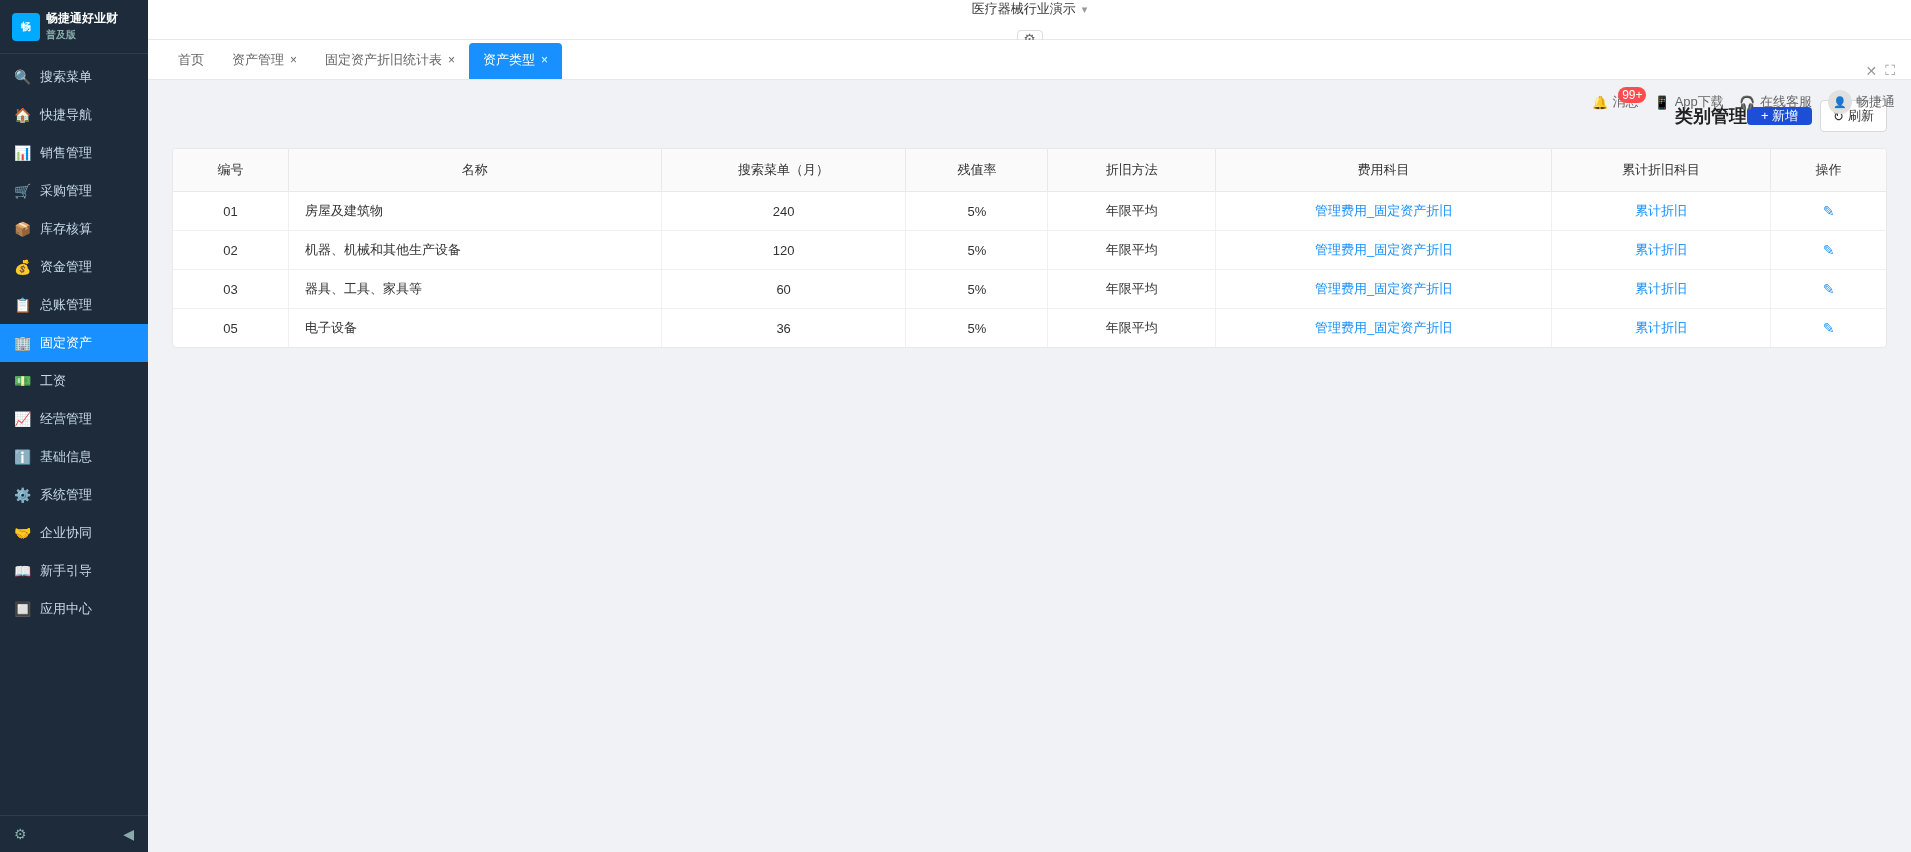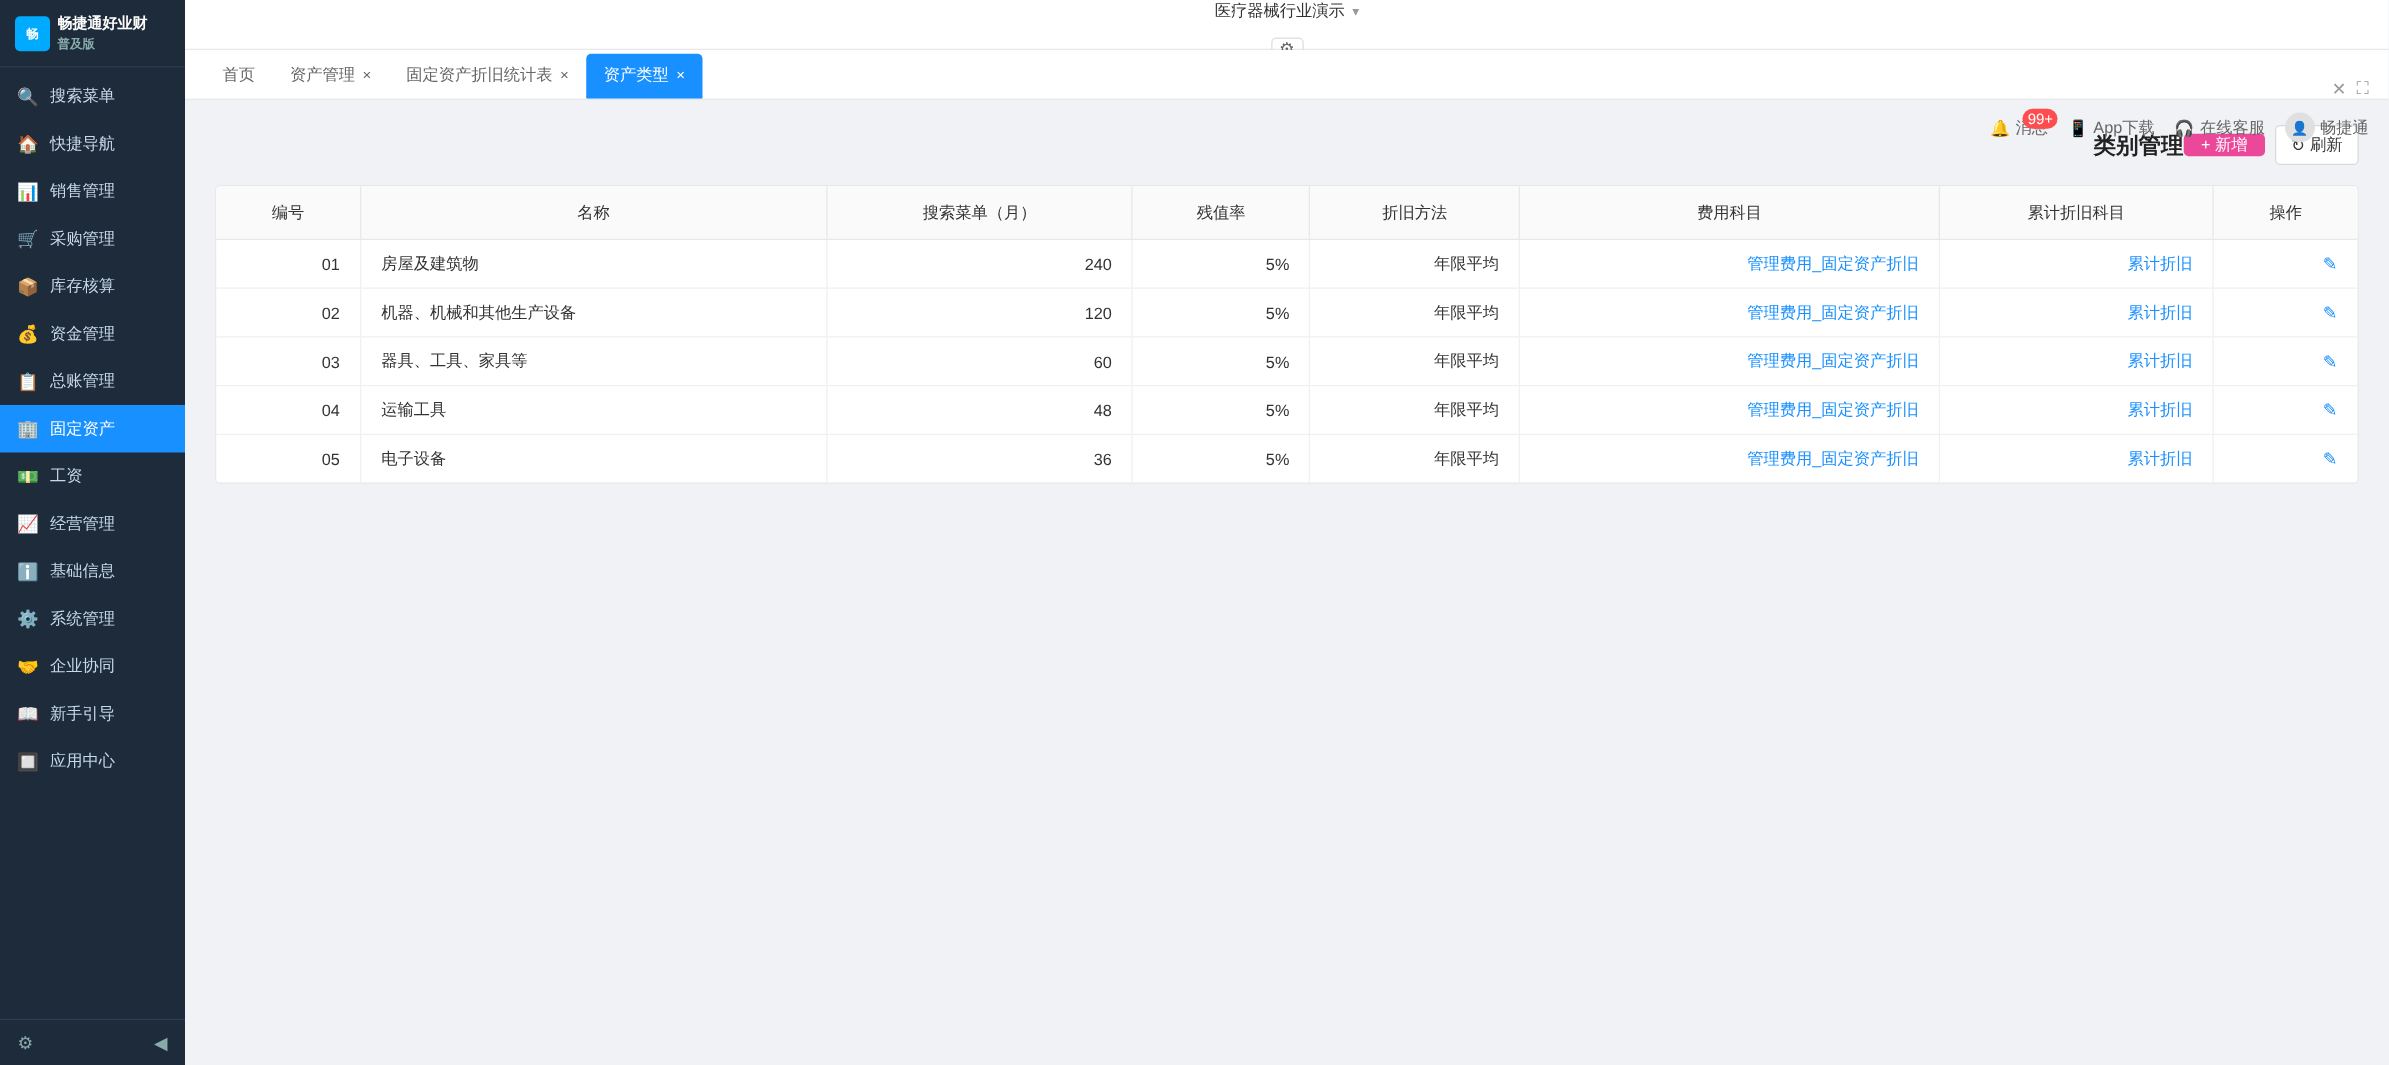--- a/index.html
+++ b/index.html
@@ -165,21 +165,21 @@
 
     .page-header {
       display: flex; align-items: center; justify-content: flex-end;
       margin-bottom: 16px;
     }
     .page-title {
       font-size: 18px; font-weight: bold; color: #222;
     }
     .header-actions { display: flex; align-items: center; gap: 8px; }
     .btn-new {
-      background: #ec4899; color: #fff;
+      background: #1d4ed8; color: #fff;
       border: none; padding: 0 14px;
       border-radius: 4px; cursor: pointer;
       font-size: 13px; display: flex; align-items: center; gap: 4px;
     }
     .btn-refresh {
       background: #fff; color: #333;
       border: 1px solid #d9d9d9; padding: 6px 12px;
       border-radius: 4px; cursor: pointer;
       font-size: 13px; display: flex; align-items: center; gap: 4px;
     }
@@ -207,21 +207,21 @@
       border-bottom: 1px solid #e8e8e8;
       border-right: 1px solid #e8e8e8;
     }
     thead th:last-child { border-right: none; }
     tbody tr {
       border-bottom: 1px solid #f0f0f0;
     }
     tbody tr:last-child { border-bottom: none; }
     tbody td {
       padding: 10px 16px;
-      text-align: right;
+      text-align: center;
       color: #333;
       font-size: 13px;
       border-right: 1px solid #f0f0f0;
     }
     tbody td:last-child { border-right: none; }
     tbody td.name-cell { text-align: left; }
     .edit-icon {
       color: #1890ff;
       cursor: pointer;
       font-size: 14px;
@@ -419,30 +419,20 @@
               <td>03</td>
               <td class="name-cell">器具、工具、家具等</td>
               <td>60</td>
               <td>5%</td>
               <td>年限平均</td>
               <td class="fee-subject">管理费用_固定资产折旧</td>
               <td class="acc-subject">累计折旧</td>
               <td class="edit-cell"><span class="edit-icon">✎</span></td>
             </tr>
             <tr>
-              <td>04</td>
-              <td class="name-cell">运输工具</td>
-              <td>48</td>
-              <td>5%</td>
-              <td>年限平均</td>
-              <td class="fee-subject">管理费用_固定资产折旧</td>
-              <td class="acc-subject">累计折旧</td>
-              <td class="edit-cell"><span class="edit-icon">✎</span></td>
-            </tr>
-            <tr>
               <td>05</td>
               <td class="name-cell">电子设备</td>
               <td>36</td>
               <td>5%</td>
               <td>年限平均</td>
               <td class="fee-subject">管理费用_固定资产折旧</td>
               <td class="acc-subject">累计折旧</td>
               <td class="edit-cell"><span class="edit-icon">✎</span></td>
             </tr>
           </tbody>

